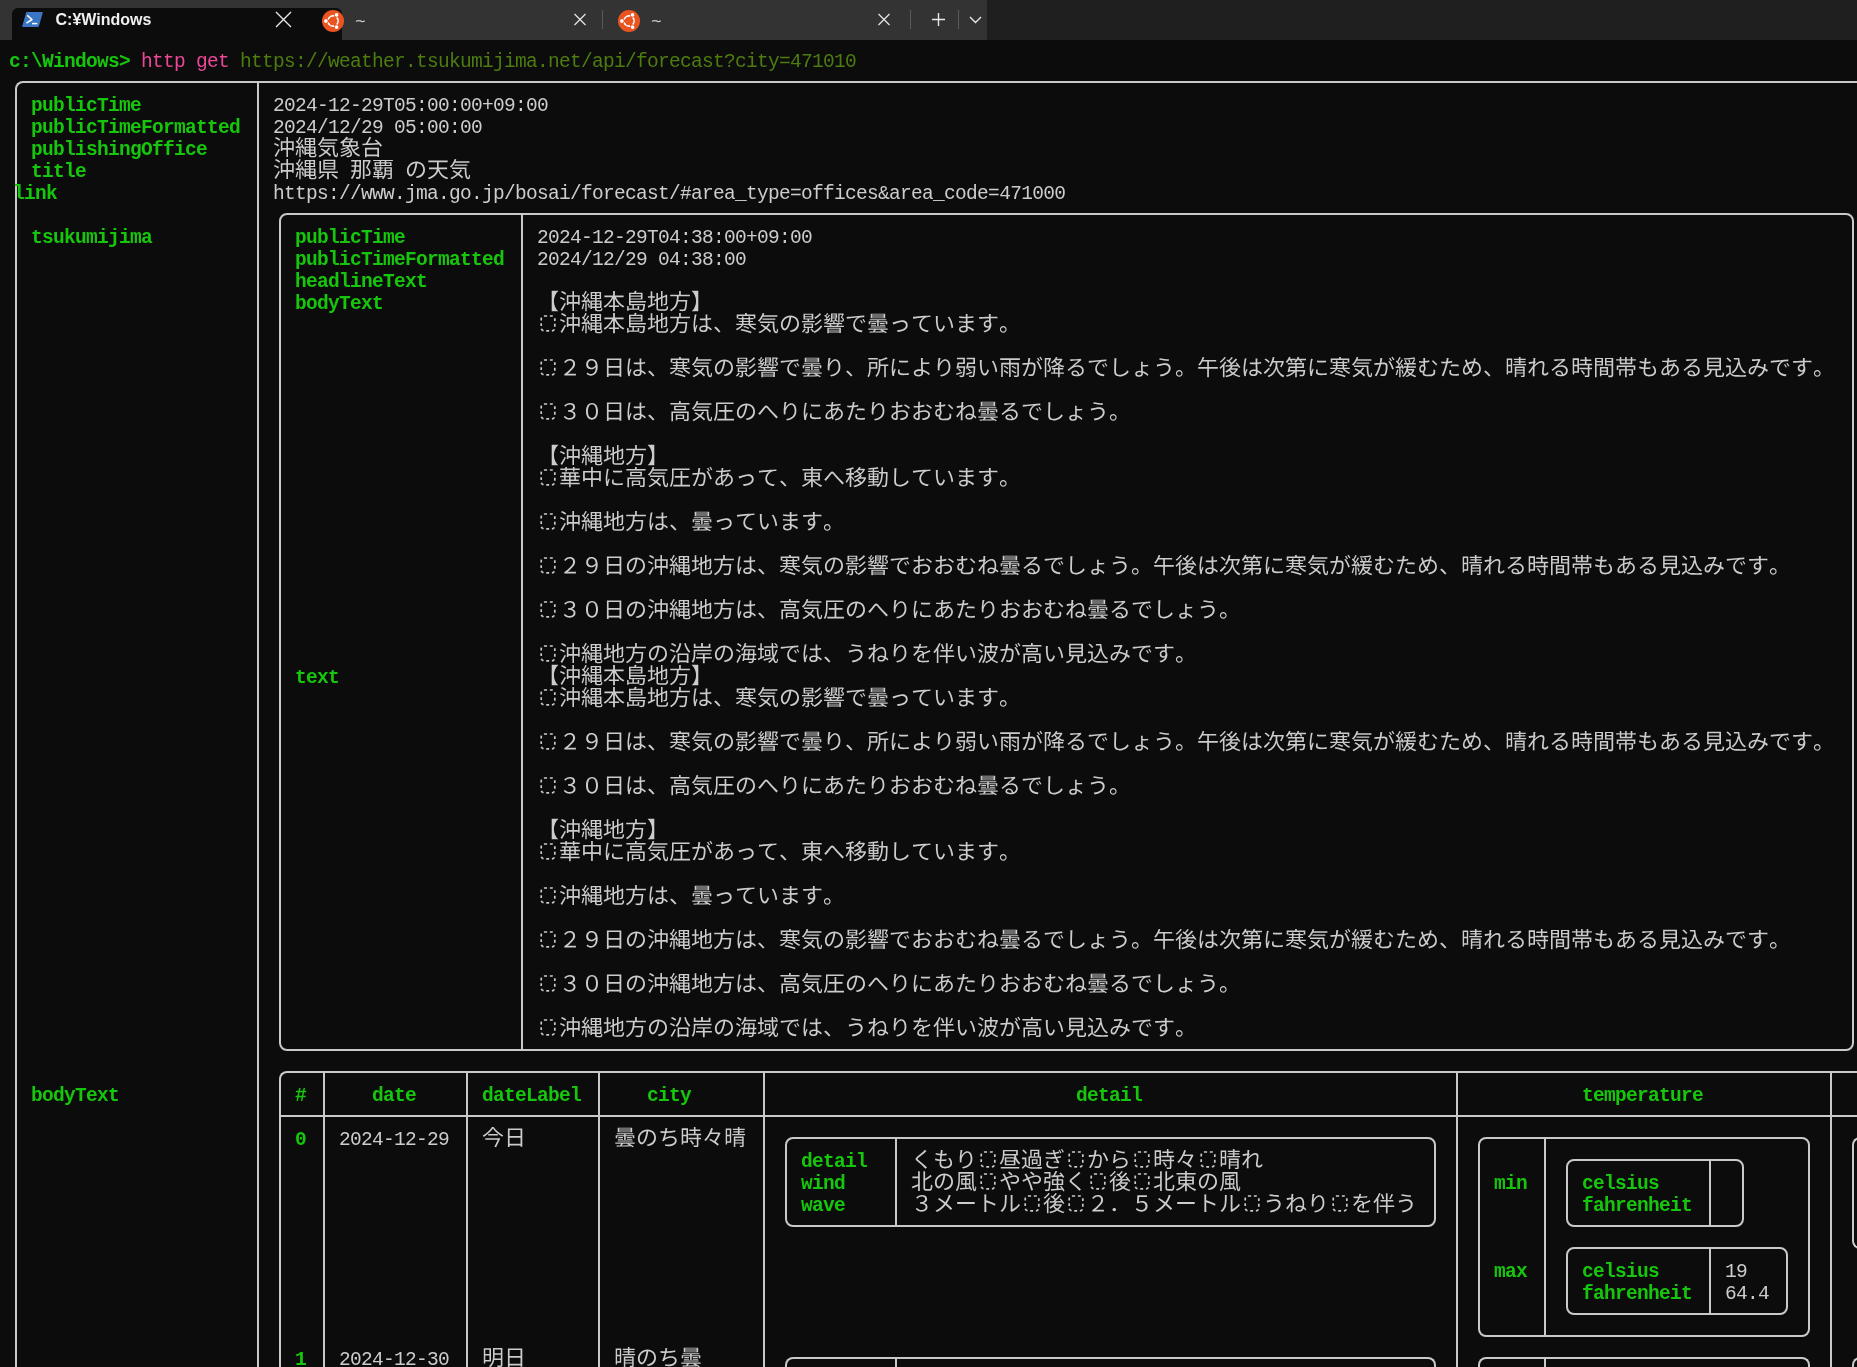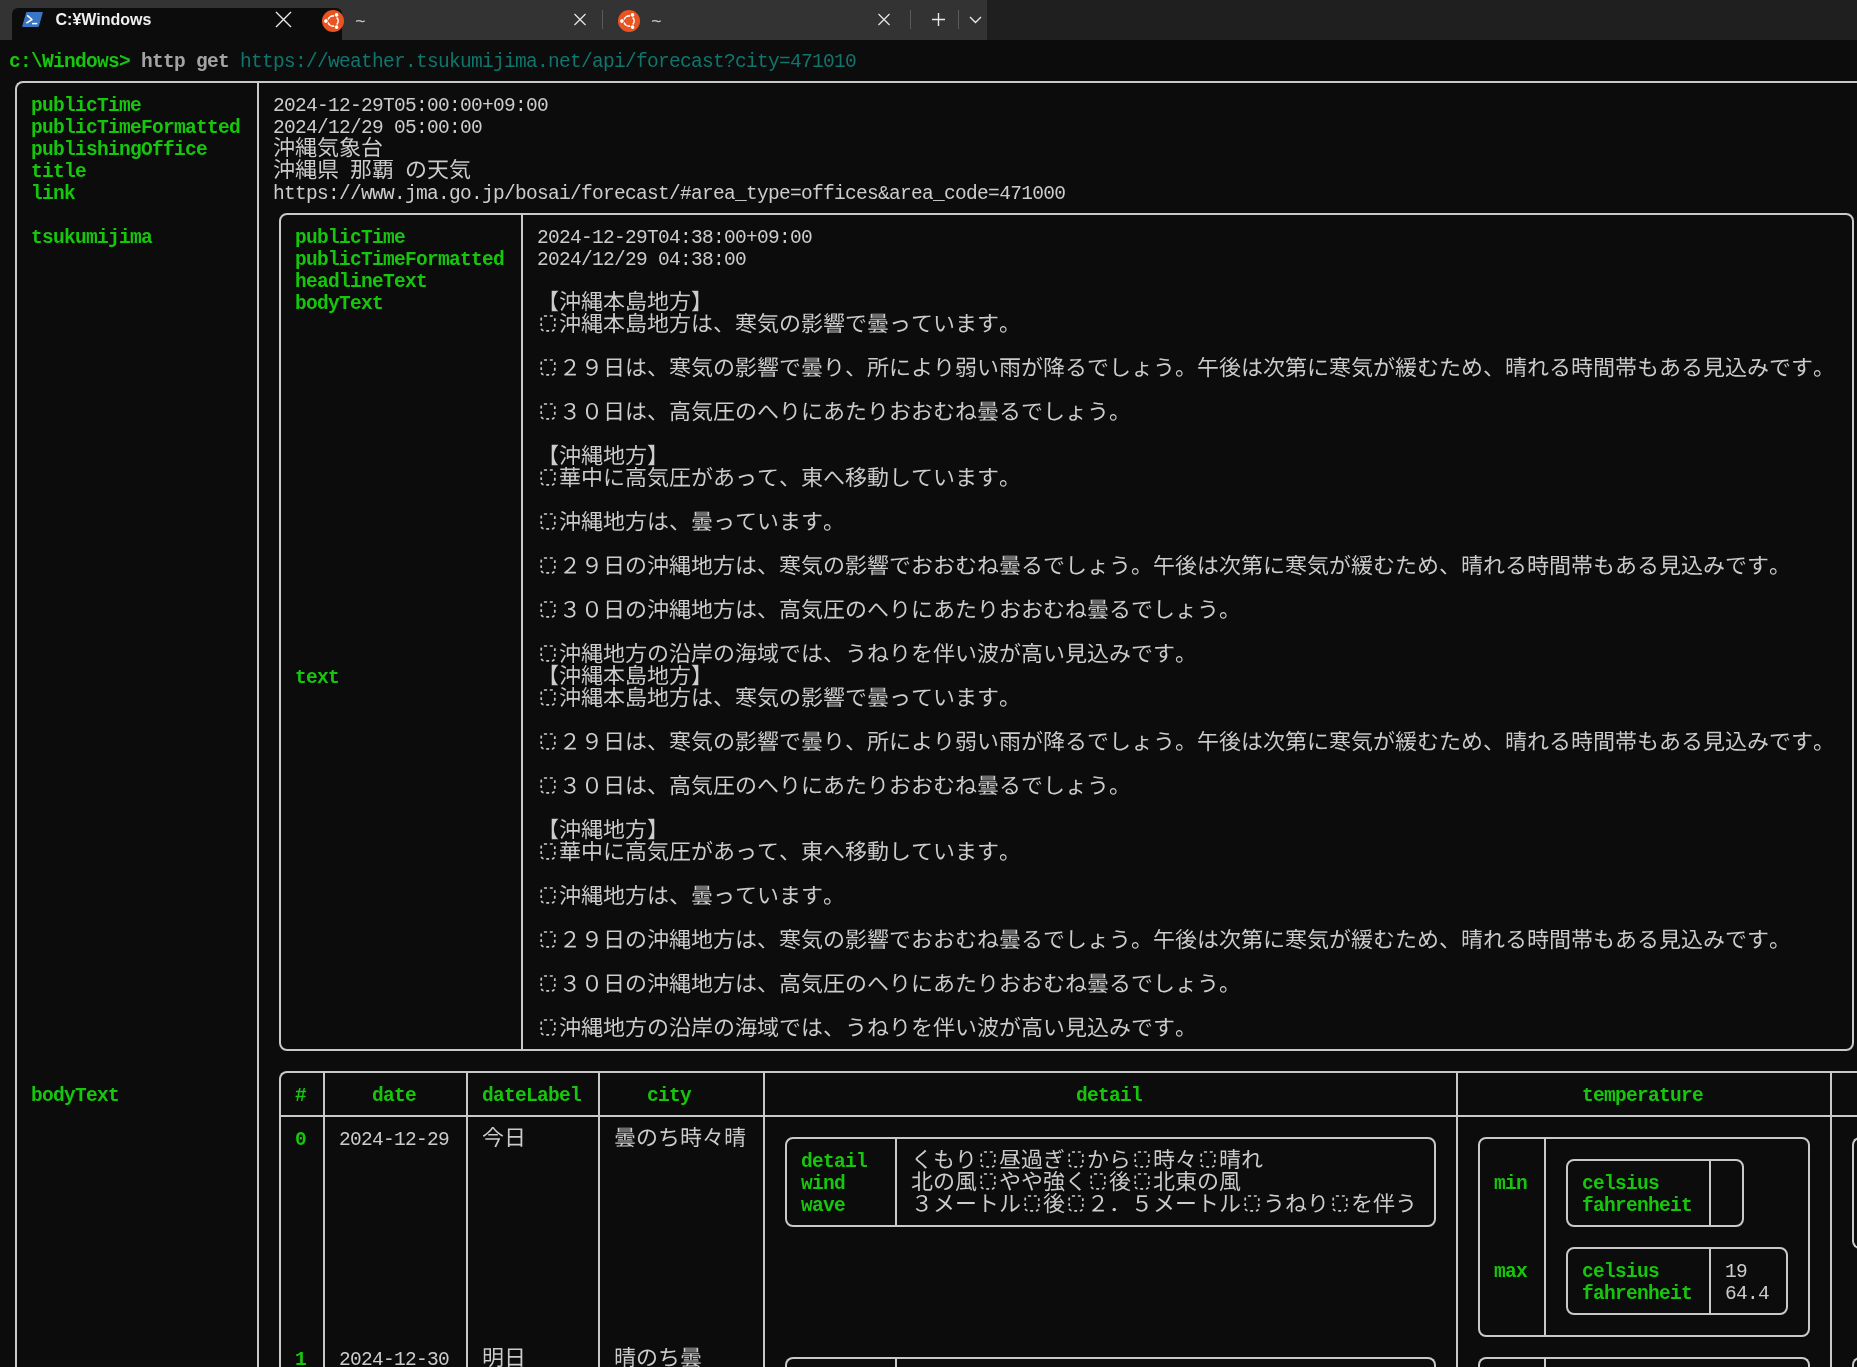--- a/index.html
+++ b/index.html
@@ -7,22 +7,22 @@
   #bar .dim {position:absolute;left:987px;top:0;width:870px;height:40px;background:#1f1f1f}
   .tab {position:absolute;top:8px;height:32px}
   #tab1 {left:12px;width:330px;background:#0c0c0c;border-radius:6px 6px 0 0}
   .ttl {position:absolute;left:43.5px;top:-0.7px;font:700 16px/26px "Liberation Sans",sans-serif;color:#f0f0f0}
   .tsep {position:absolute;top:10px;width:1px;height:19px;background:#5a5a5a}
   #term {position:absolute;left:0;top:40px;width:1857px;height:1327px;background:#0c0c0c}
   .t {position:absolute;font-family:"Liberation Mono",monospace;font-size:19.5px;letter-spacing:-0.7px;
        line-height:22px;height:22px;white-space:pre;color:#cccccc;transform:translateY(2.9px)}
   .k {color:#16c60c;font-weight:bold}
   .p {color:#16c60c;font-weight:bold}
-  .c {color:#a3a3a3;font-weight:bold}
-  .g {color:#0f766e}
+  .c {color:#ec4899;font-weight:normal}
+  .g {color:#4d7c0f}
   .b {position:absolute}
   svg.ov {position:absolute;left:0;top:0}
 </style></head>
 <body>
 <div id="term"></div>
 <div class="b" style="left:14.5px;top:80.7px;width:1847.5px;height:1291.3px;border-left:2px solid var(--bc);border-top:2px solid var(--bc);border-top-left-radius:8px"></div>
 <div class="b" style="left:256.5px;top:80.7px;width:4px;height:1291.3px;border-left:2px solid var(--bc)"></div>
 <div class="b" style="left:278.5px;top:212.7px;width:1575px;height:838px;border-left:2px solid var(--bc);border-top:2px solid var(--bc);border-right:2px solid var(--bc);border-bottom:2px solid var(--bc);border-top-left-radius:8px;border-top-right-radius:8px;border-bottom-left-radius:8px;border-bottom-right-radius:8px"></div>
 <div class="b" style="left:520.5px;top:212.7px;width:4px;height:838px;border-left:2px solid var(--bc)"></div>
 <div class="b" style="left:278.5px;top:1070.7px;width:1583.5px;height:301.3px;border-left:2px solid var(--bc);border-top:2px solid var(--bc);border-top-left-radius:8px"></div>
@@ -51,21 +51,21 @@
 <div class="t c" style="left:141px;top:48px">http get </div>
 <div class="t g" style="left:240px;top:48px">https://weather.tsukumijima.net/api/forecast?city=471010</div>
 <div class="t k" style="left:31px;top:92px">publicTime</div>
 <div class="t v" style="left:273px;top:92px">2024-12-29T05:00:00+09:00</div>
 <div class="t k" style="left:31px;top:114px">publicTimeFormatted</div>
 <div class="t v" style="left:273px;top:114px">2024/12/29 05:00:00</div>
 <div class="t k" style="left:31px;top:136px">publishingOffice</div>
 <div class="t k" style="left:31px;top:158px">title</div>
 <div class="t v" style="left:339px;top:158px"> </div>
 <div class="t v" style="left:394px;top:158px"> </div>
-<div class="t k" style="left:31px;top:180px">link</div>
+<div class="t k" style="left:13px;top:180px">link</div>
 <div class="t v" style="left:273px;top:180px">https://www.jma.go.jp/bosai/forecast/#area_type=offices&amp;area_code=471000</div>
 <div class="t k" style="left:31px;top:224px">tsukumijima</div>
 <div class="t k" style="left:295px;top:224px">publicTime</div>
 <div class="t v" style="left:537px;top:224px">2024-12-29T04:38:00+09:00</div>
 <div class="t k" style="left:295px;top:246px">publicTimeFormatted</div>
 <div class="t v" style="left:537px;top:246px">2024/12/29 04:38:00</div>
 <div class="t k" style="left:295px;top:268px">headlineText</div>
 <div class="t k" style="left:295px;top:290px">bodyText</div>
 <div class="t k" style="left:295px;top:664px">text</div>
 <div class="t k" style="left:31px;top:1082px">bodyText</div>

